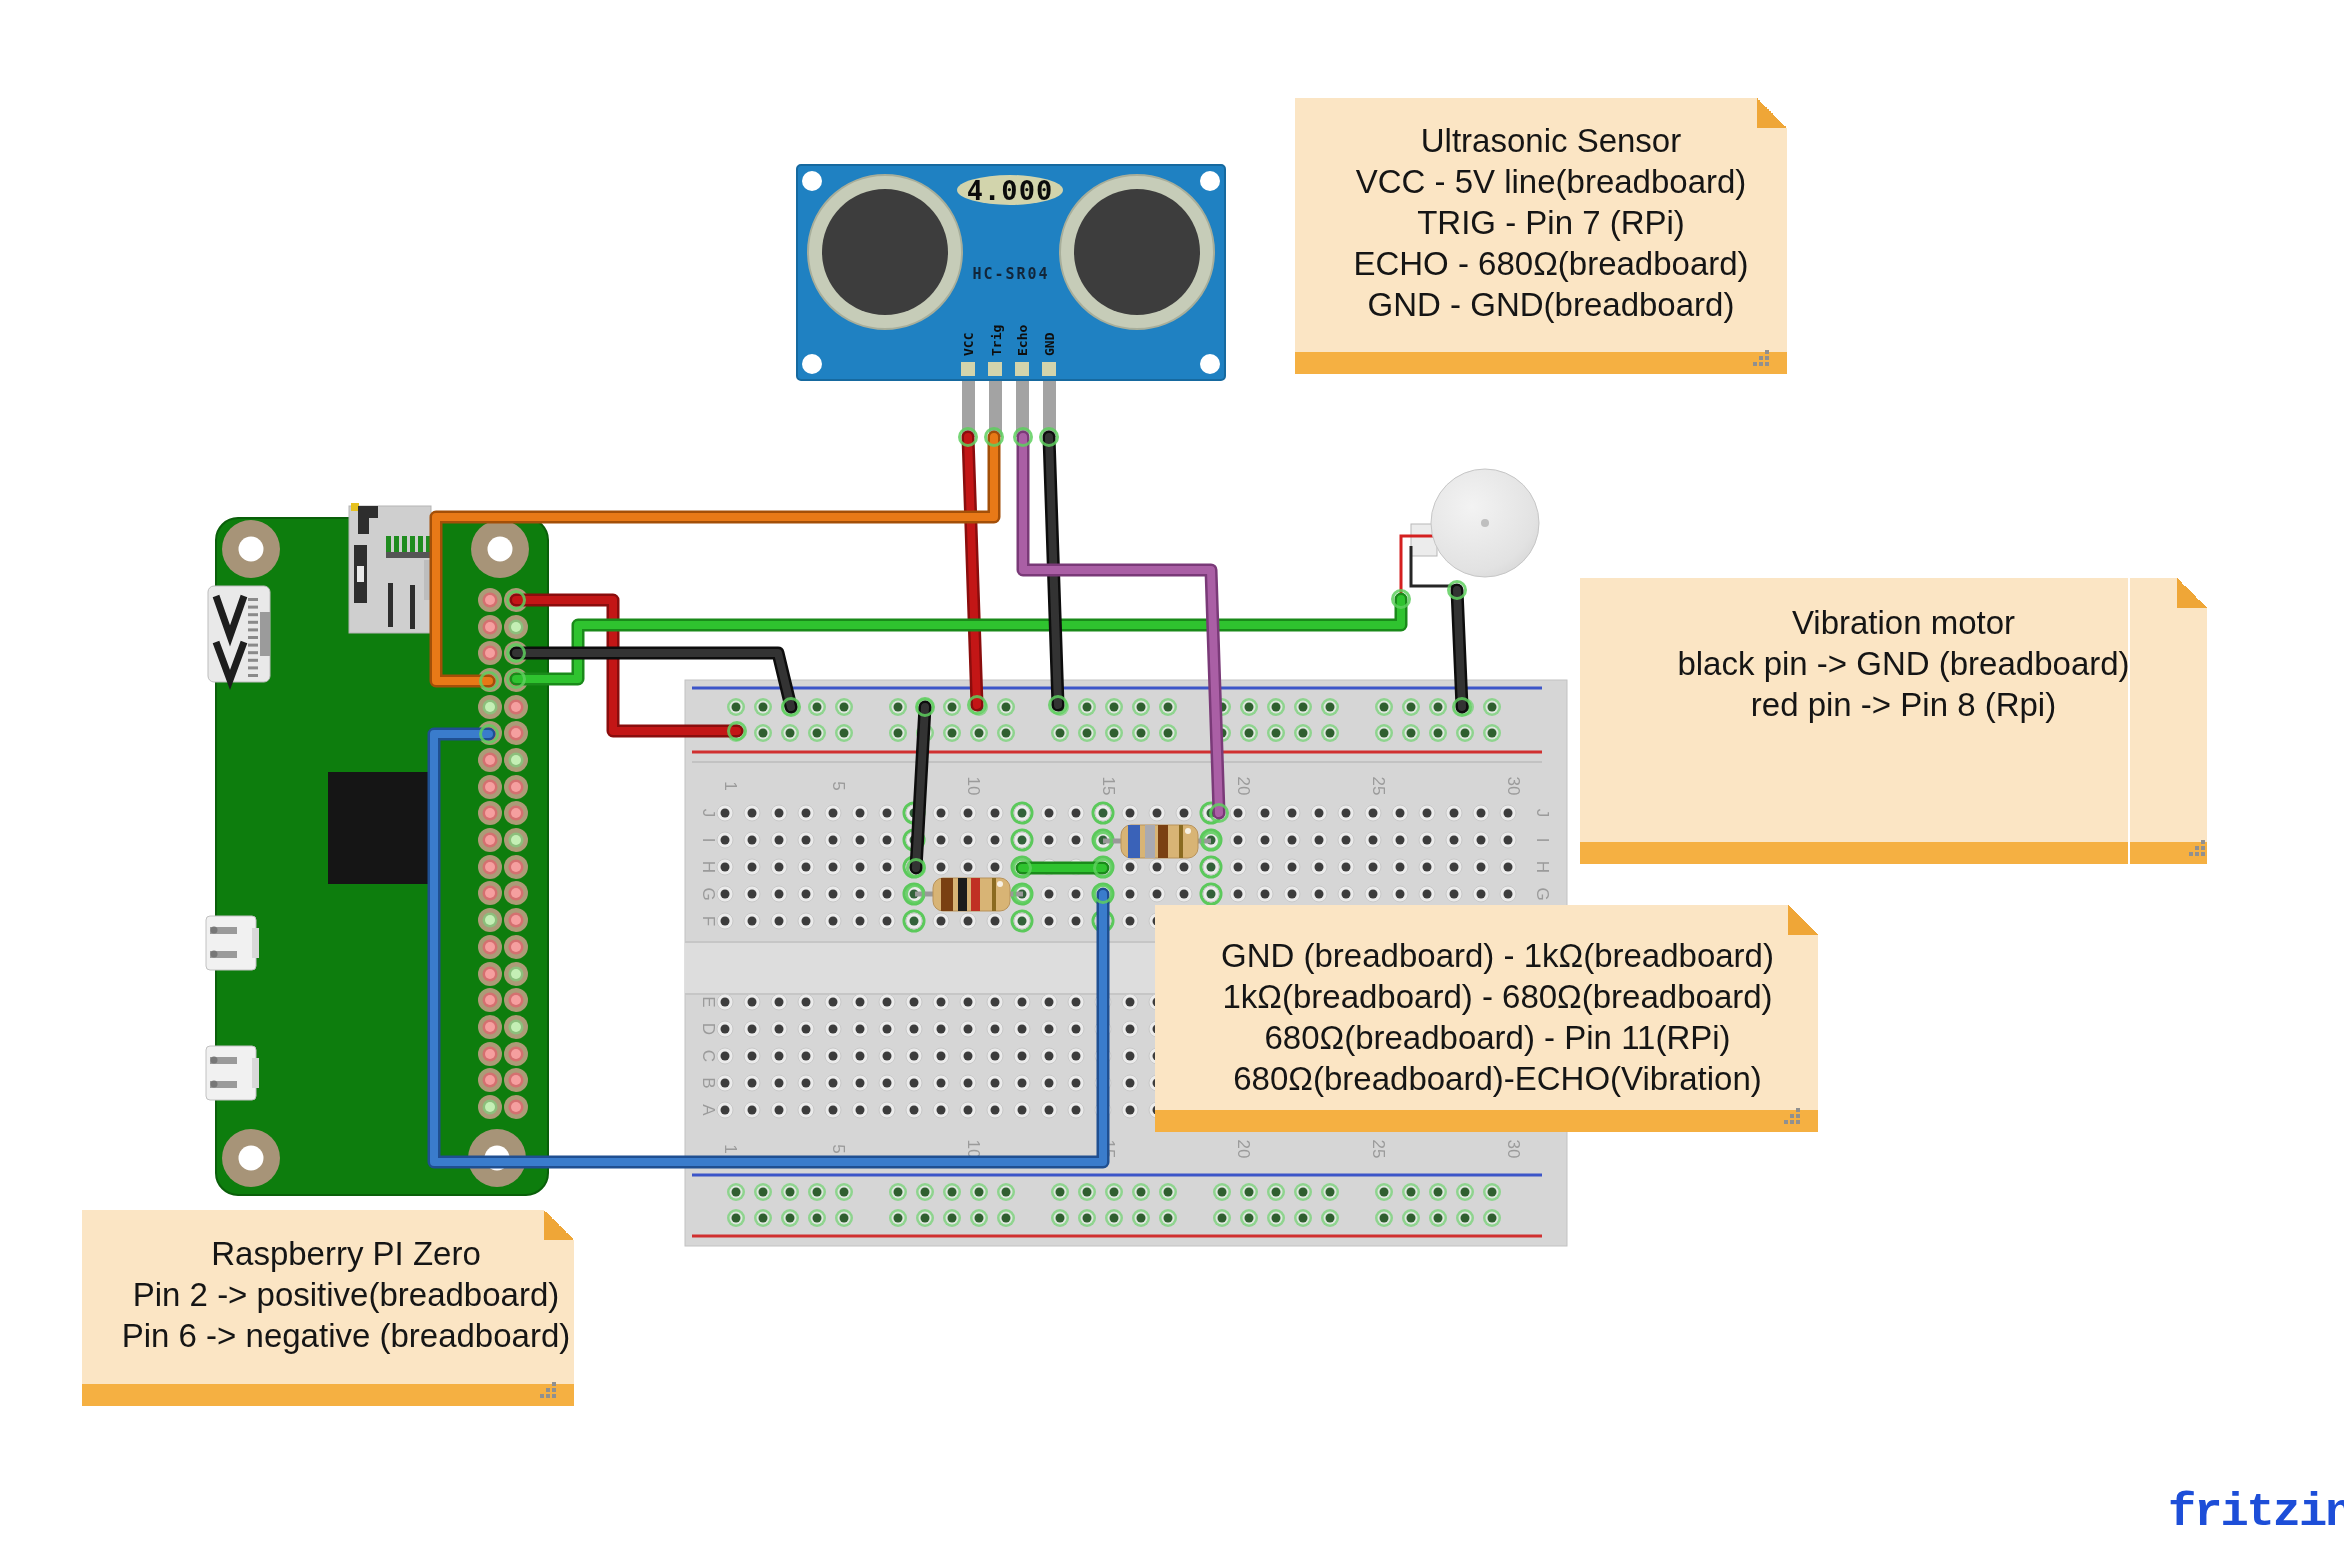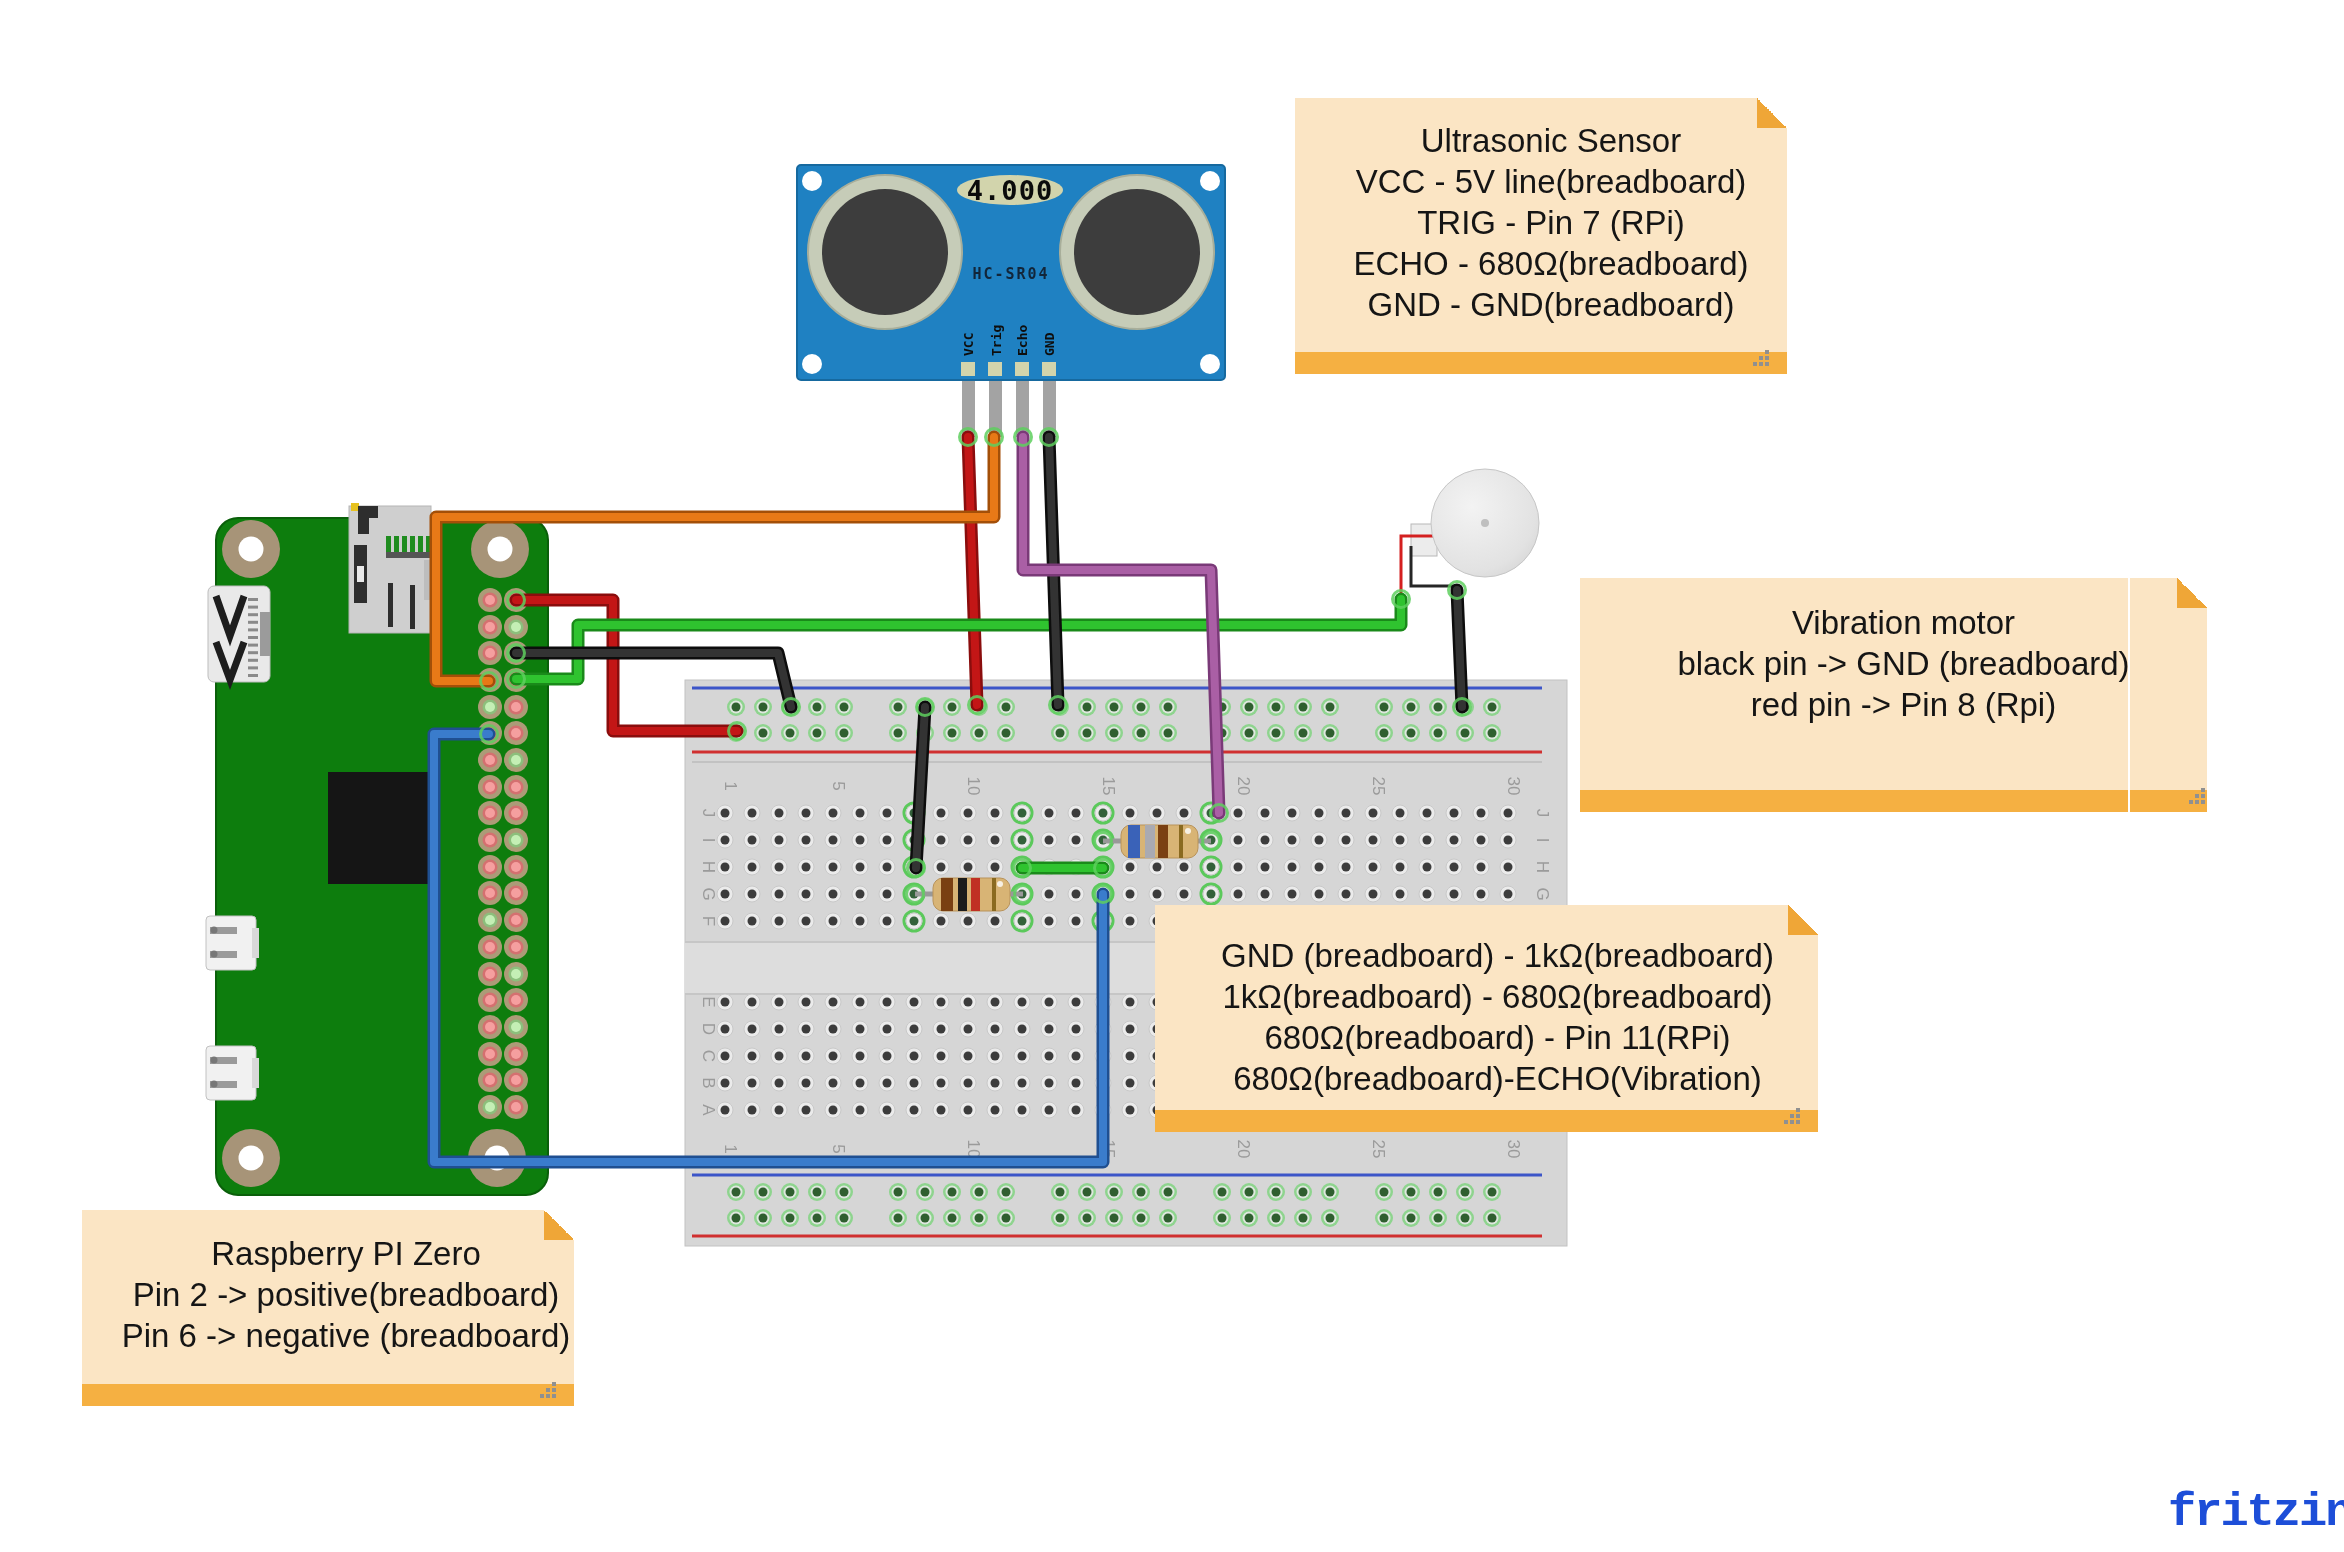--- a/index.html
+++ b/index.html
@@ -1333,21 +1333,21 @@
     <div class="txt">Ultrasonic Sensor</div>
     <div class="txt">VCC - 5V line(breadboard)</div>
     <div class="txt">TRIG - Pin 7 (RPi)</div>
     <div class="txt">ECHO - 680Ω(breadboard)</div>
     <div class="txt">GND - GND(breadboard)</div>
     <div class="note-bar"></div>
     <div class="note-fold"></div>
     <div class="note-dots"></div>
   </div>
 
-  <div class="note" style="left:1580px;top:578px;width:627px;height:234px;padding:24px 0 0 20px;box-sizing:border-box;">
+  <div class="note" style="left:1580px;top:578px;width:627px;height:286px;padding:24px 0 0 20px;box-sizing:border-box;">
     <div class="txt">Vibration motor</div>
     <div class="txt">black pin -&gt; GND (breadboard)</div>
     <div class="txt">red pin -&gt; Pin 8 (Rpi)</div>
     <div class="note-bar"></div>
     <div class="note-seam"></div>
     <div class="note-fold"></div>
     <div class="note-dots" style="right:8px;"></div>
   </div>
 
   <div class="note" style="left:1155px;top:905px;width:663px;height:227px;padding:30px 0 0 22px;box-sizing:border-box;">

